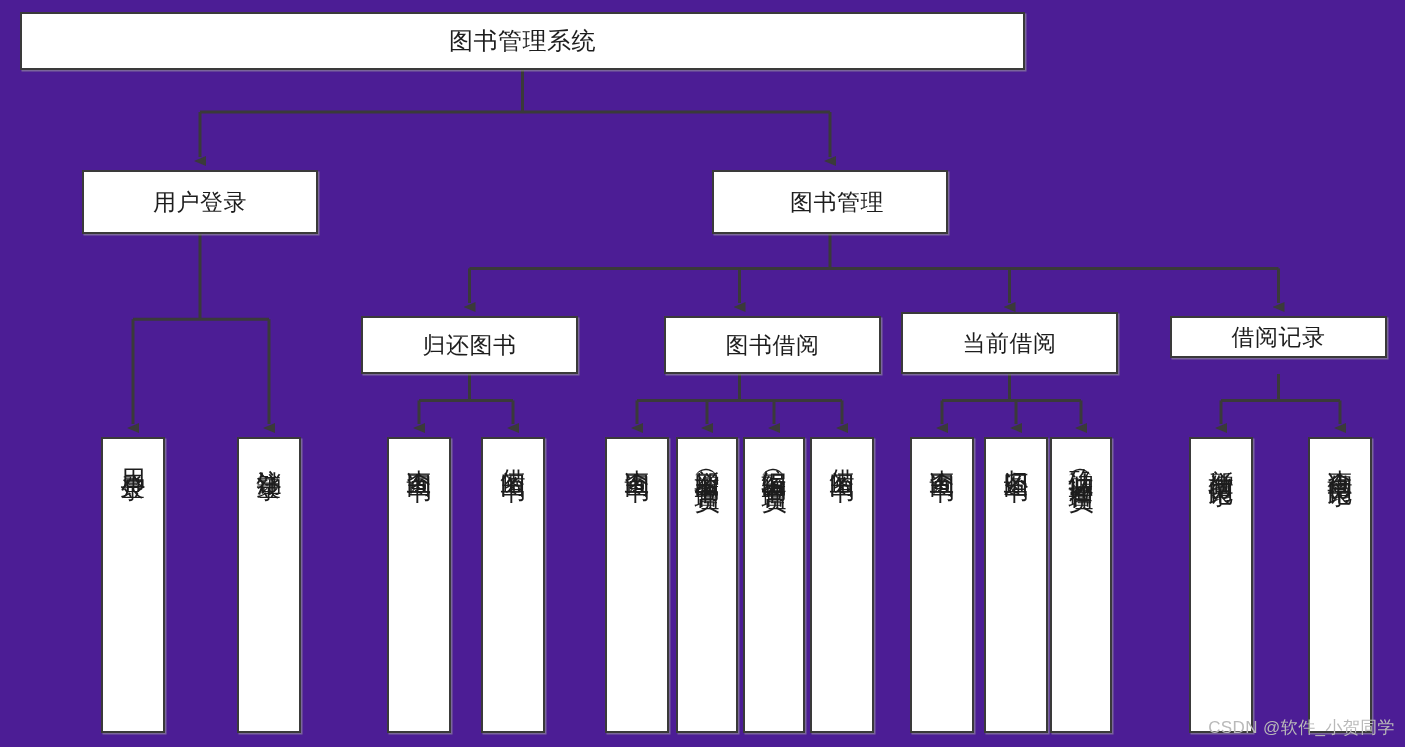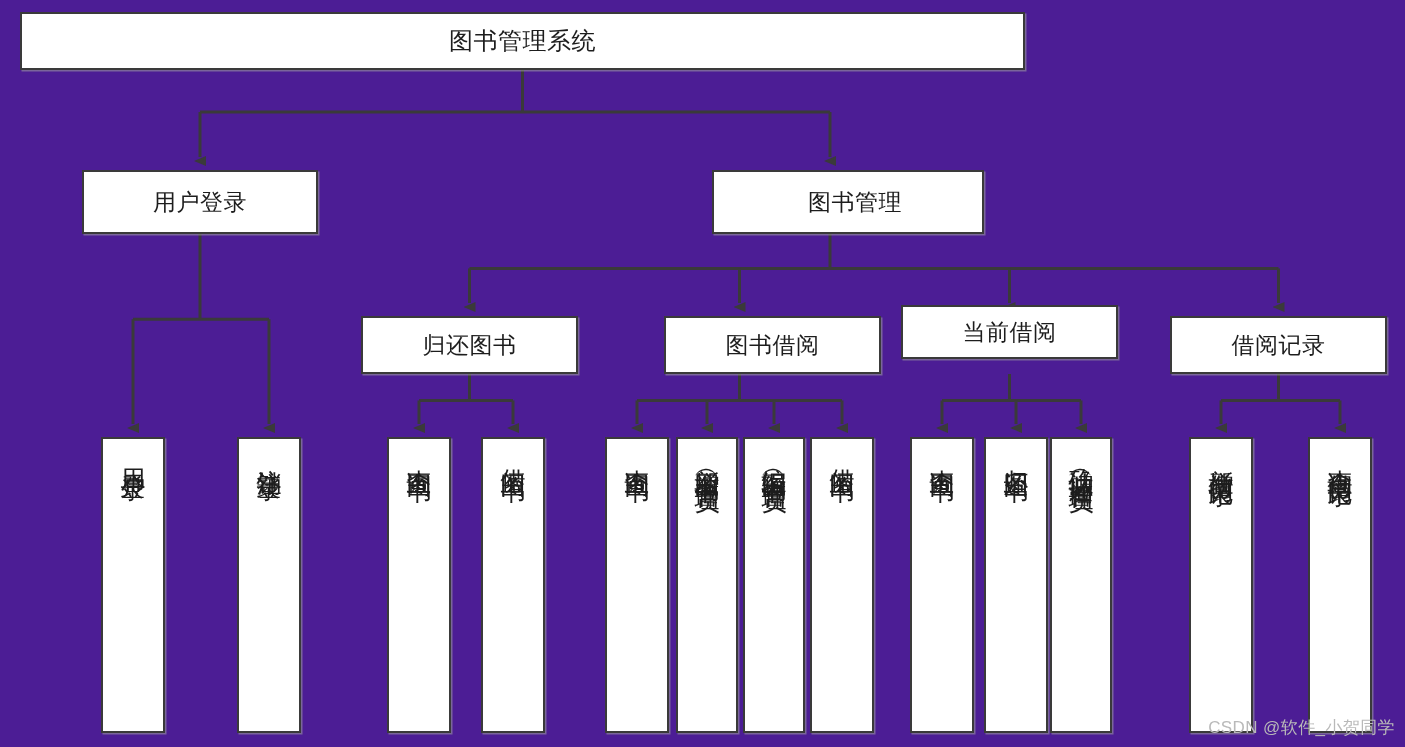--- a/index.html
+++ b/index.html
@@ -110,35 +110,35 @@
   </svg>
 
   <div class="node root" id="node-root" style="left: 20px; top: 12px; width: 1005px; height: 58px;">
     <span class="node-label">图书管理系统</span>
   </div>
 
   <div id="level2-host">
       <div class="node" style="left: 82px; top: 170px; width: 236px; height: 64px;">
         <span class="node-label">用户登录</span>
       </div>
-      <div class="node" style="left: 712px; top: 170px; width: 272px; height: 64px; padding-left: 14px;">
+      <div class="node" style="left: 712px; top: 170px; width: 236px; height: 64px; padding-left: 14px;">
         <span class="node-label">图书管理</span>
       </div>
     </div>
   <div id="level3-host">
       <div class="node" style="left: 361px; top: 316px; width: 217px; height: 58px;">
         <span class="node-label">归还图书</span>
       </div>
       <div class="node" style="left: 664px; top: 316px; width: 217px; height: 58px;">
         <span class="node-label">图书借阅</span>
       </div>
-      <div class="node" style="left: 901px; top: 305px; width: 217px; height: 54px;">
+      <div class="node" style="left: 901px; top: 312px; width: 217px; height: 62px;">
         <span class="node-label">当前借阅</span>
       </div>
-      <div class="node" style="left: 1170px; top: 316px; width: 217px; height: 58px;">
+      <div class="node" style="left: 1170px; top: 316px; width: 217px; height: 42px;">
         <span class="node-label">借阅记录</span>
       </div>
     </div>
   <div id="leaves-host">
       <div class="node vertical" style="left: 101px; top: 437px; width: 64px; height: 296px;">
         <span class="node-label">用户登录</span>
       </div>
       <div class="node vertical" style="left: 237px; top: 437px; width: 64px; height: 296px;">
         <span class="node-label">注销登录</span>
       </div>

